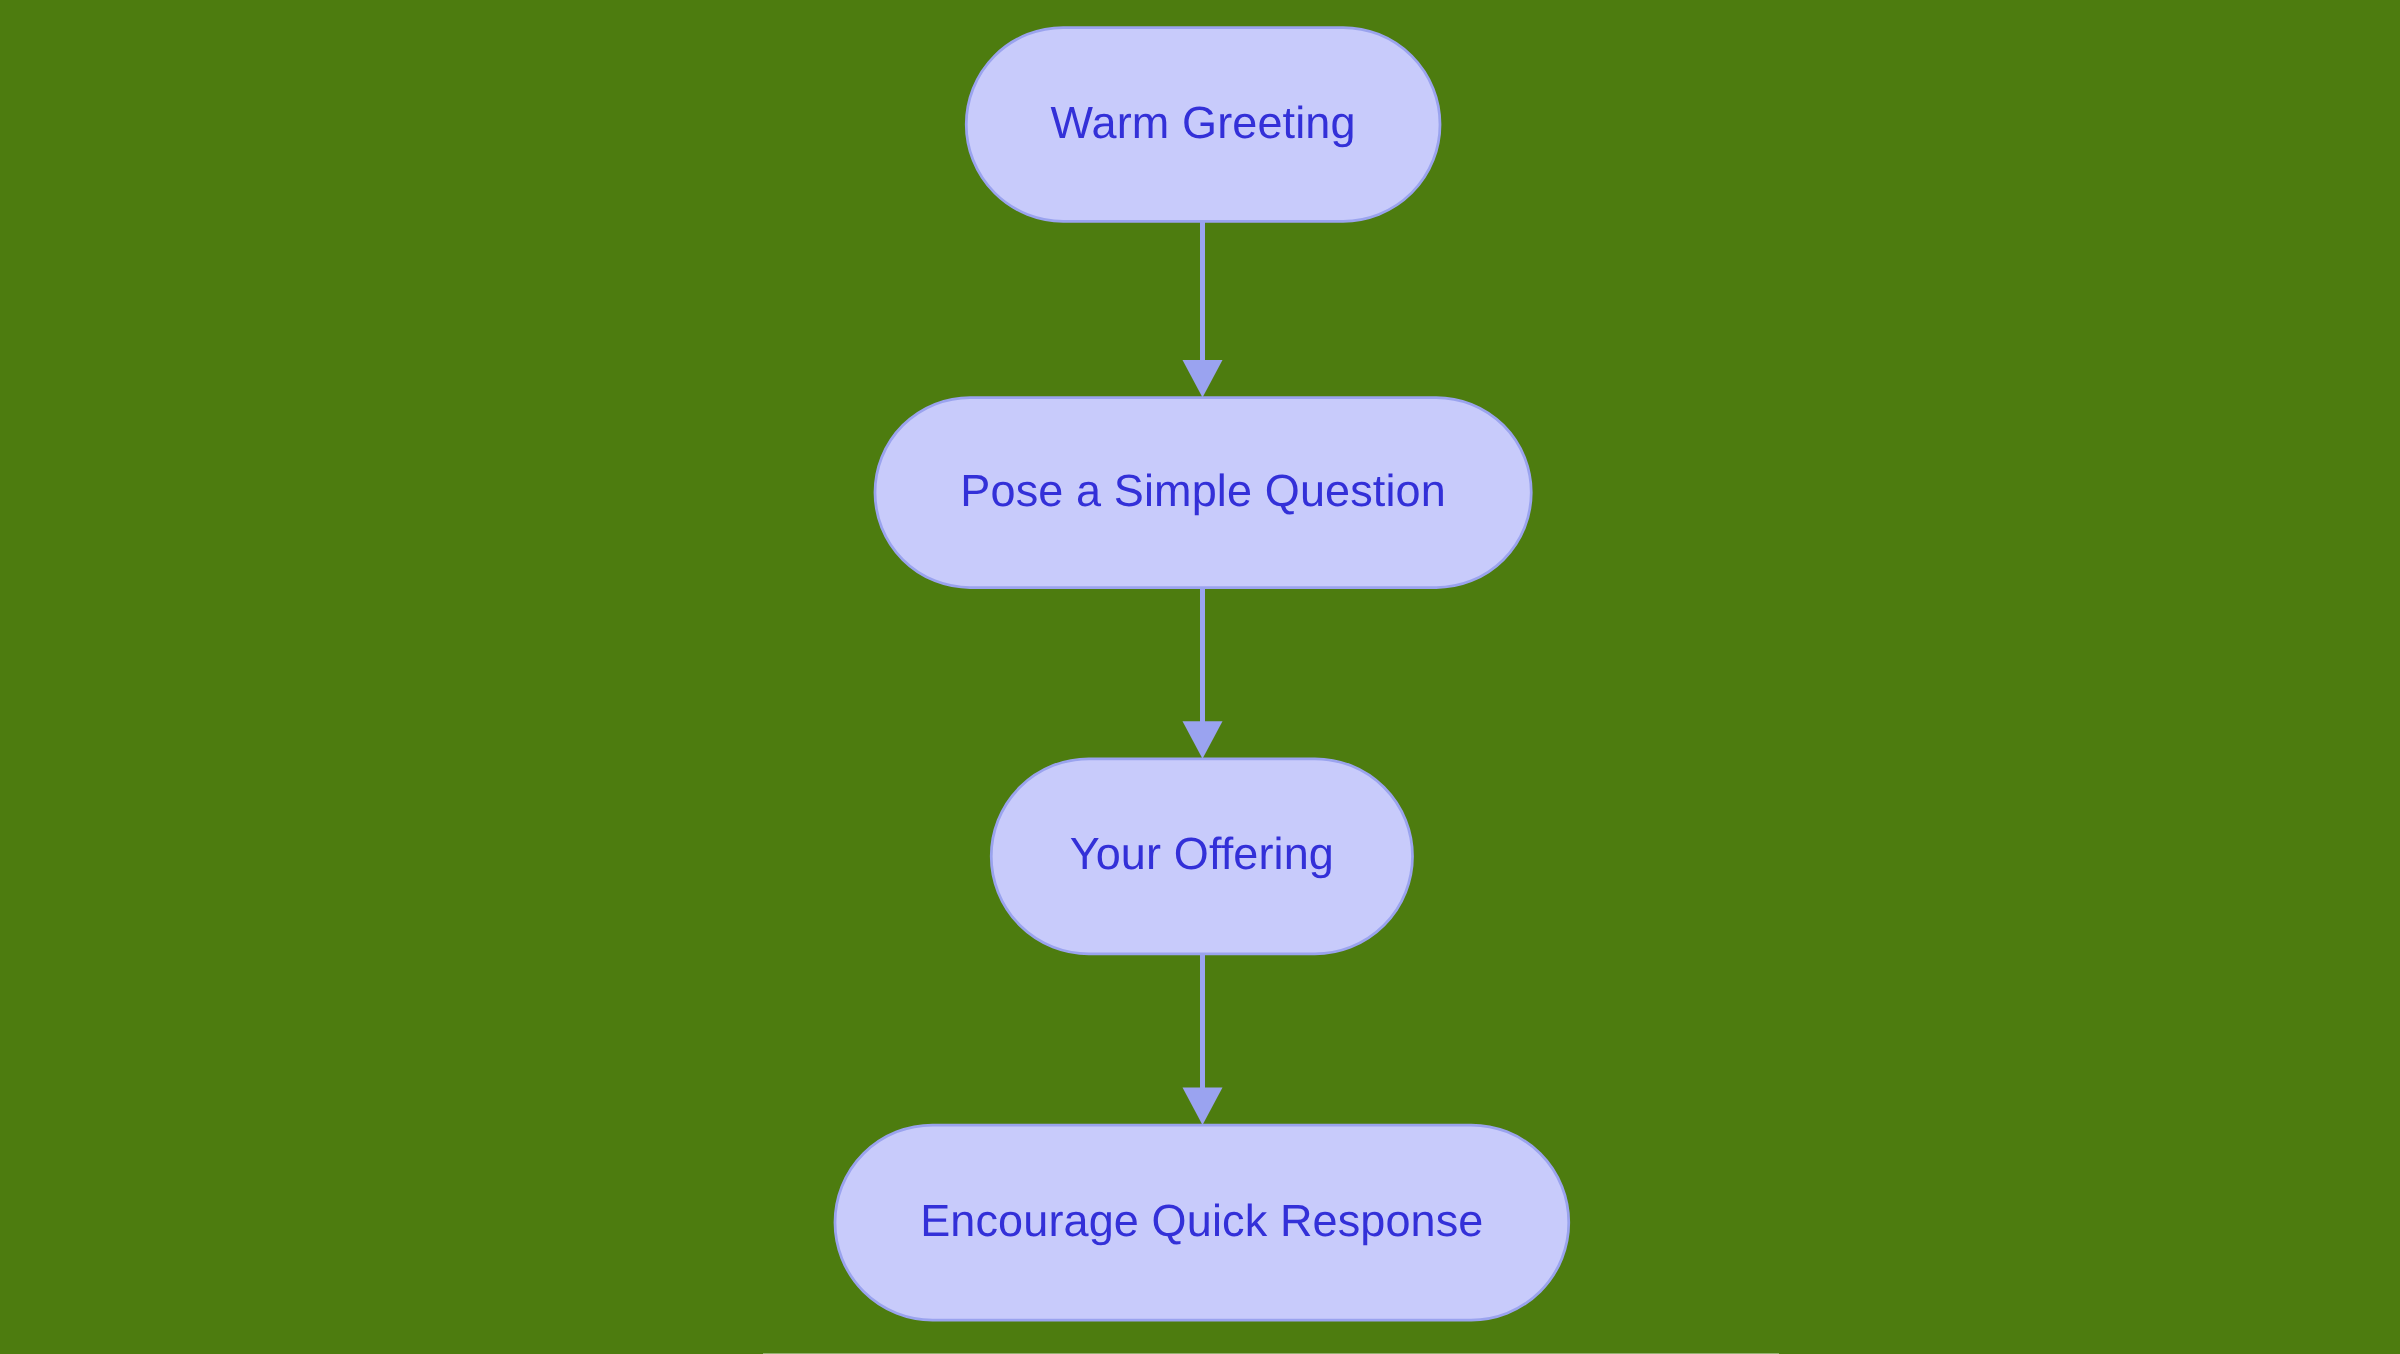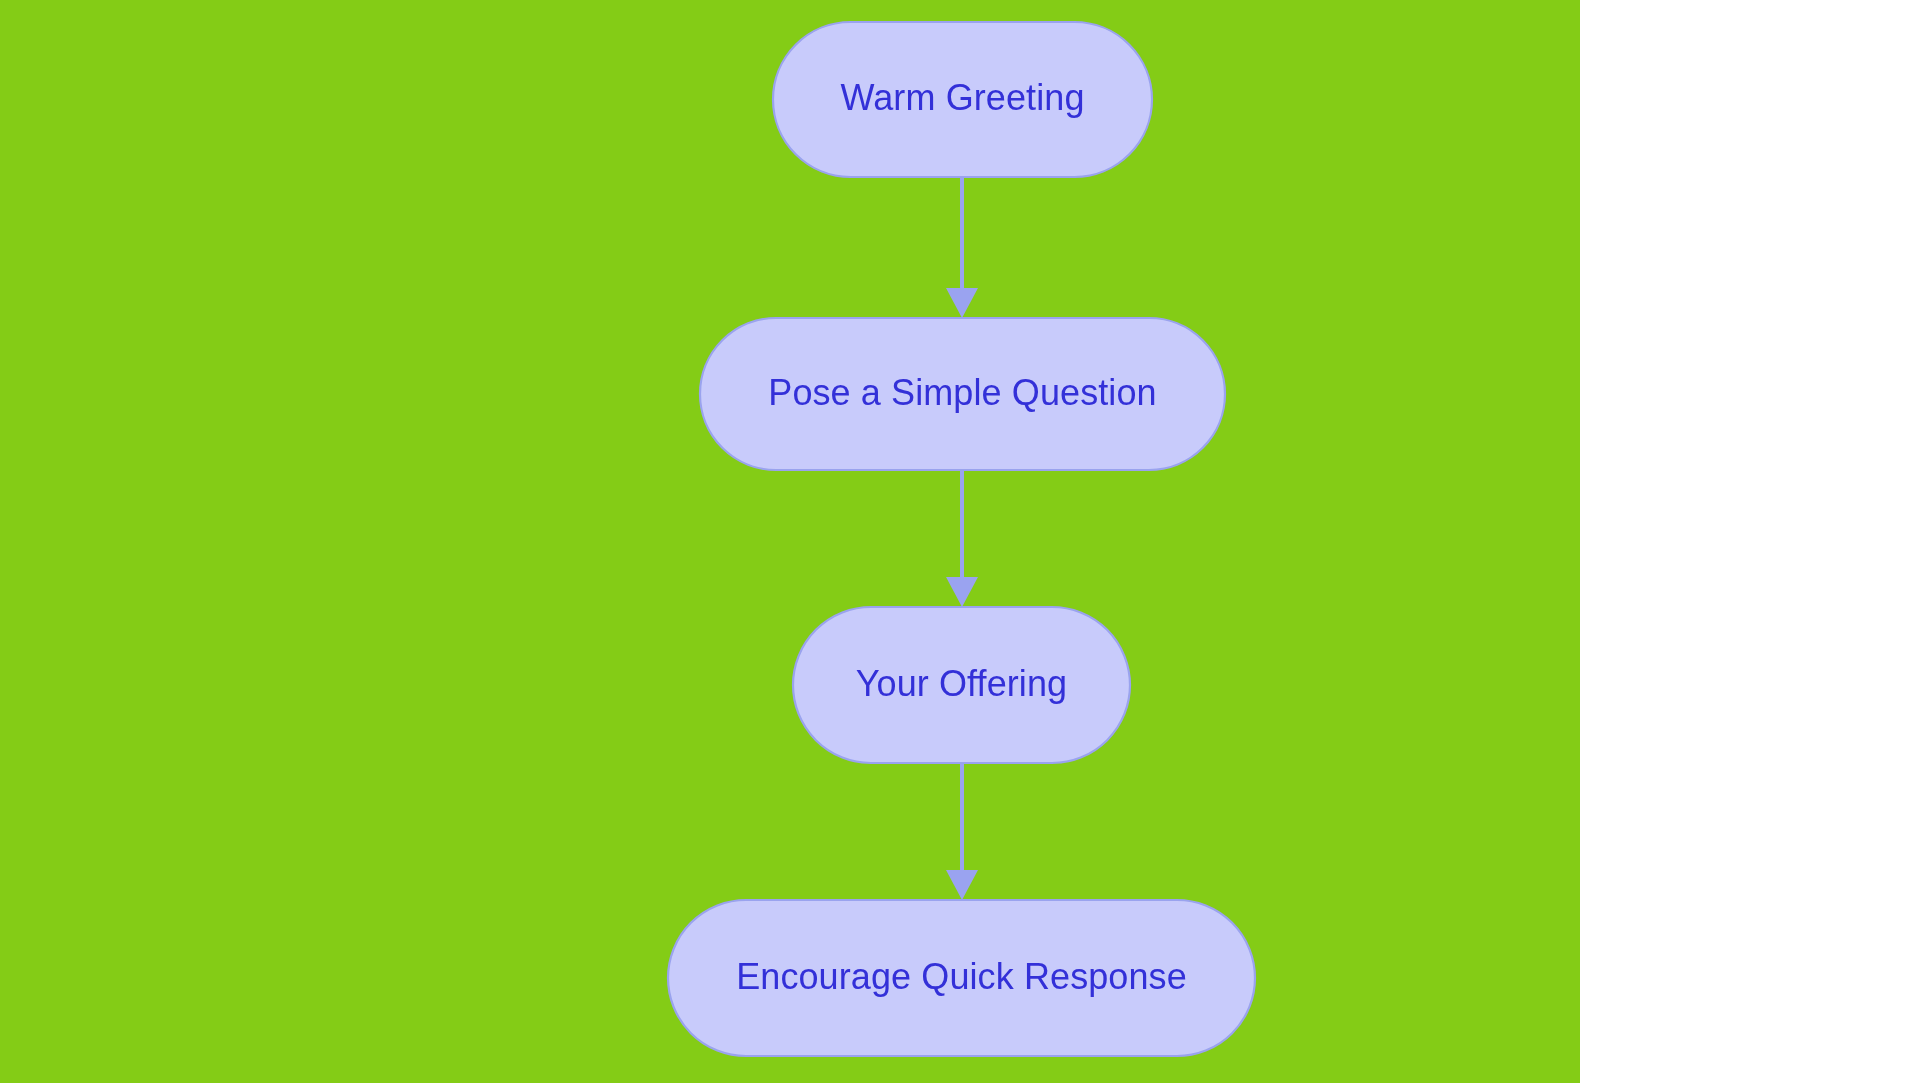--- a/index.html
+++ b/index.html
@@ -9,23 +9,23 @@
     background: #ffffff;
   }
   body {
     width: 1920px;
     height: 1083px;
     overflow: hidden;
     font-family: "Liberation Sans", "DejaVu Sans", sans-serif;
   }
   #flow-canvas {
     position: relative;
-    width: 1580px;
+    width: 1920px;
     height: 1083px;
-    background: #84cc16;
+    background: #4d7c0f;
   }
   #flow-svg {
     position: absolute;
     top: 0;
     left: 0;
     width: 1920px;
     height: 1083px;
     display: block;
   }
   .node-shape {

